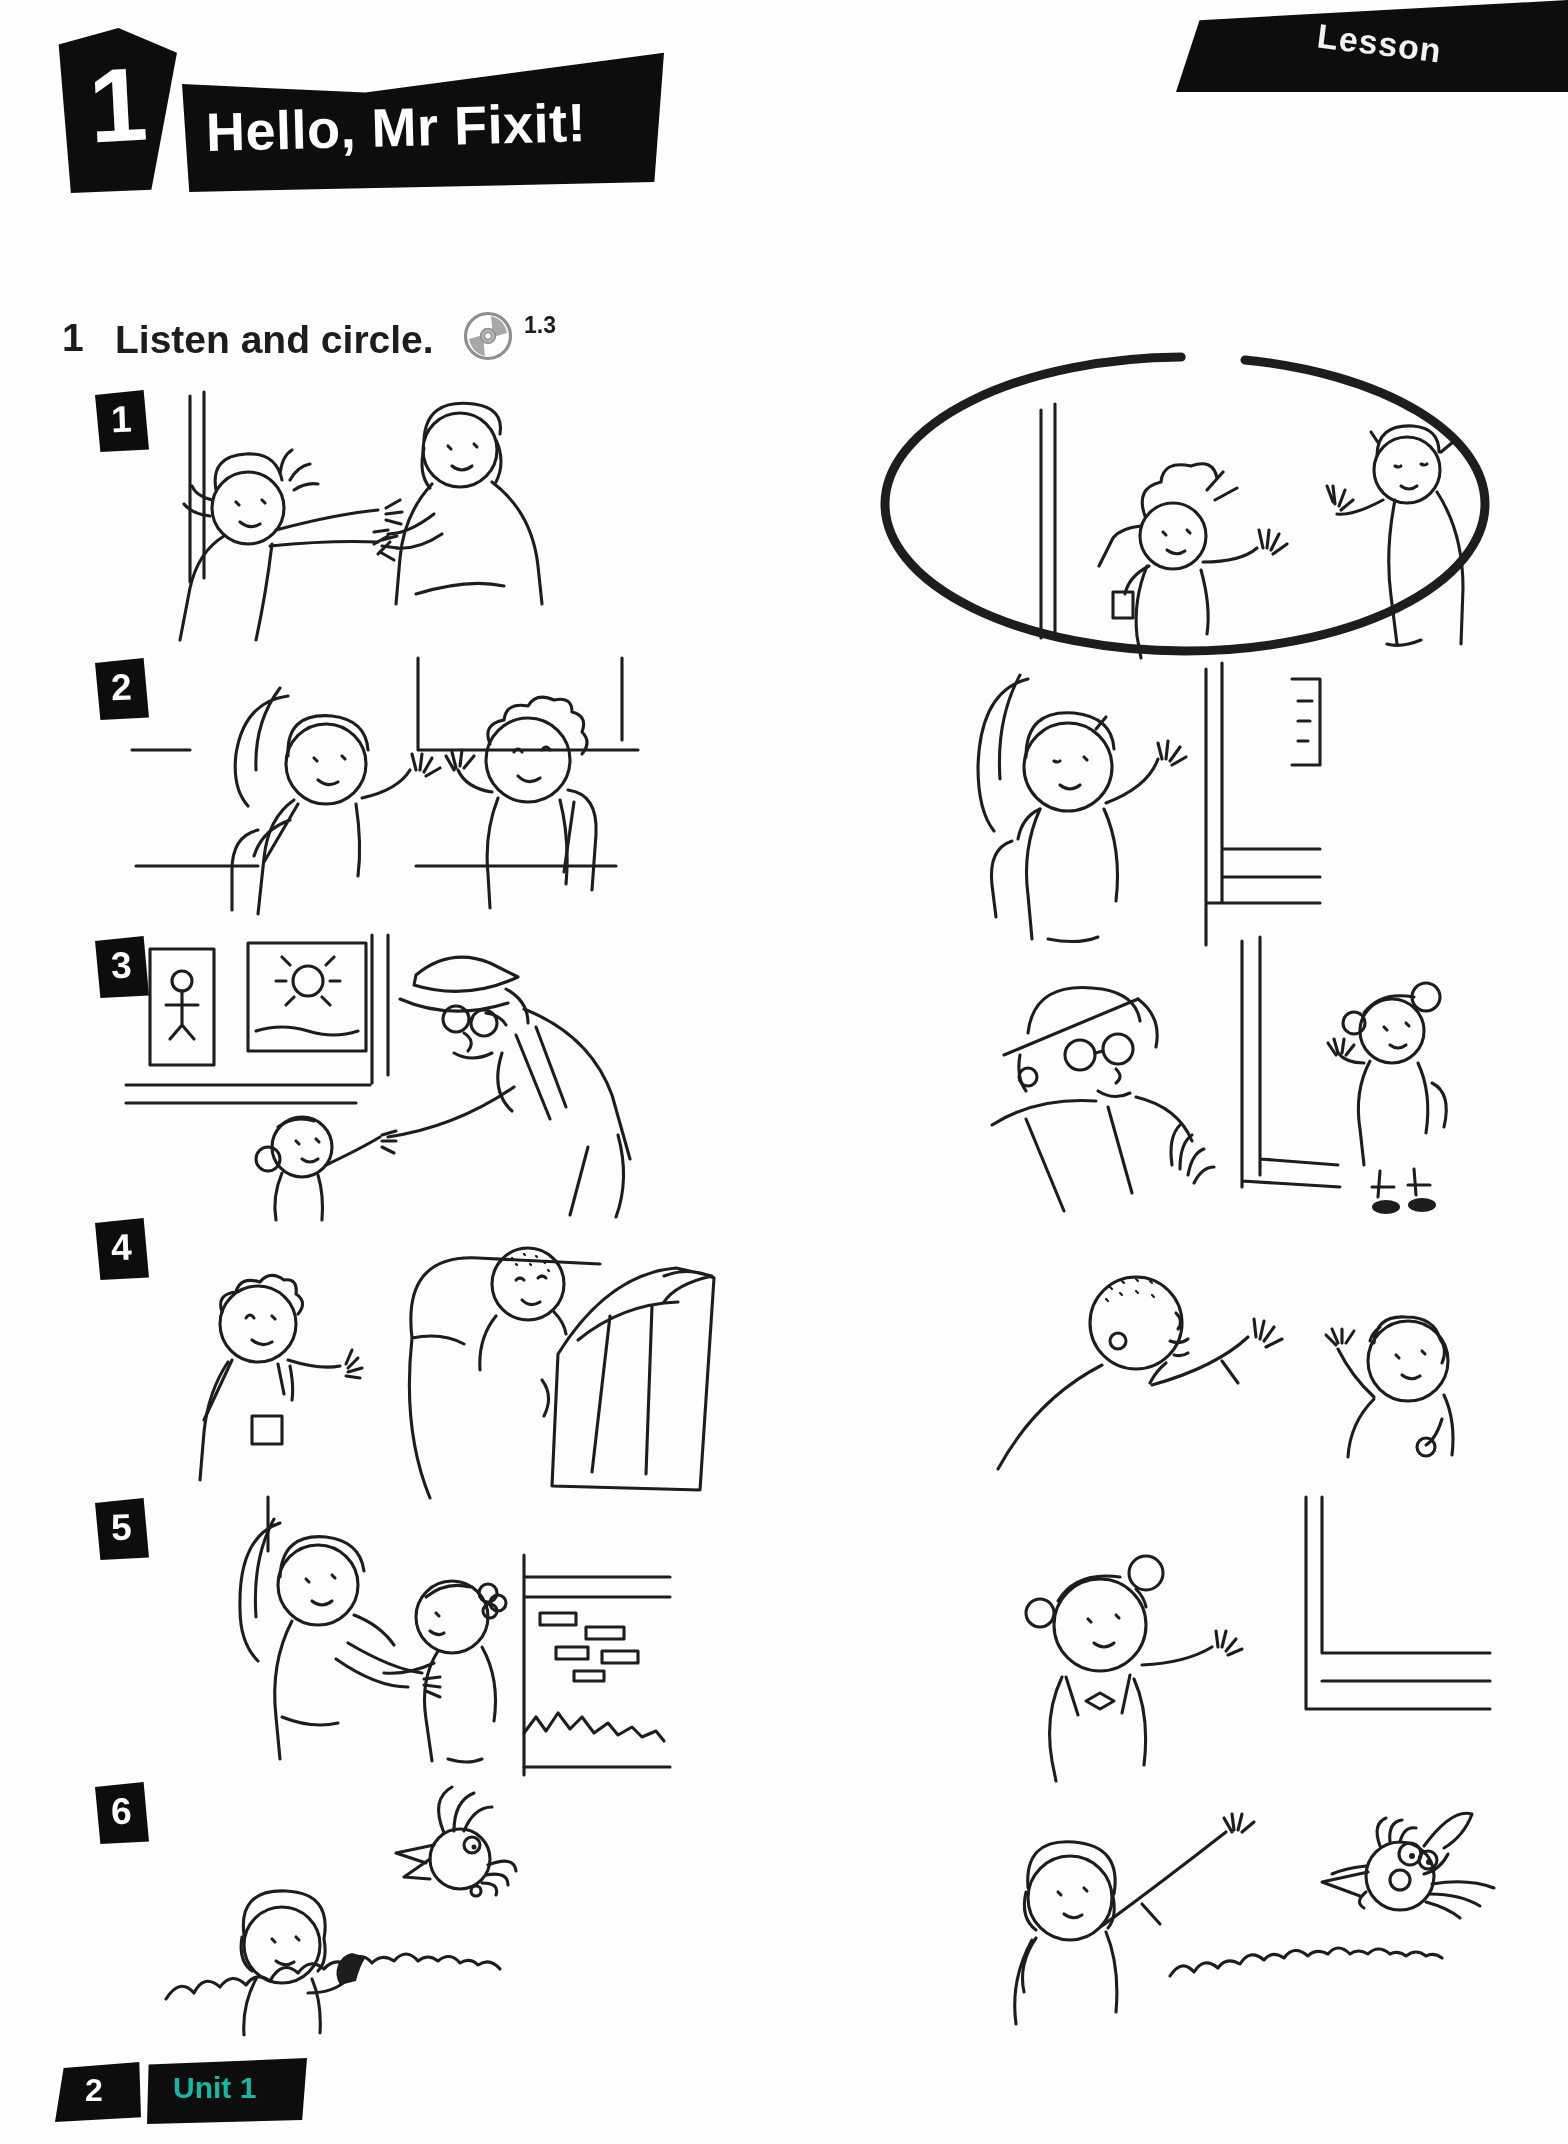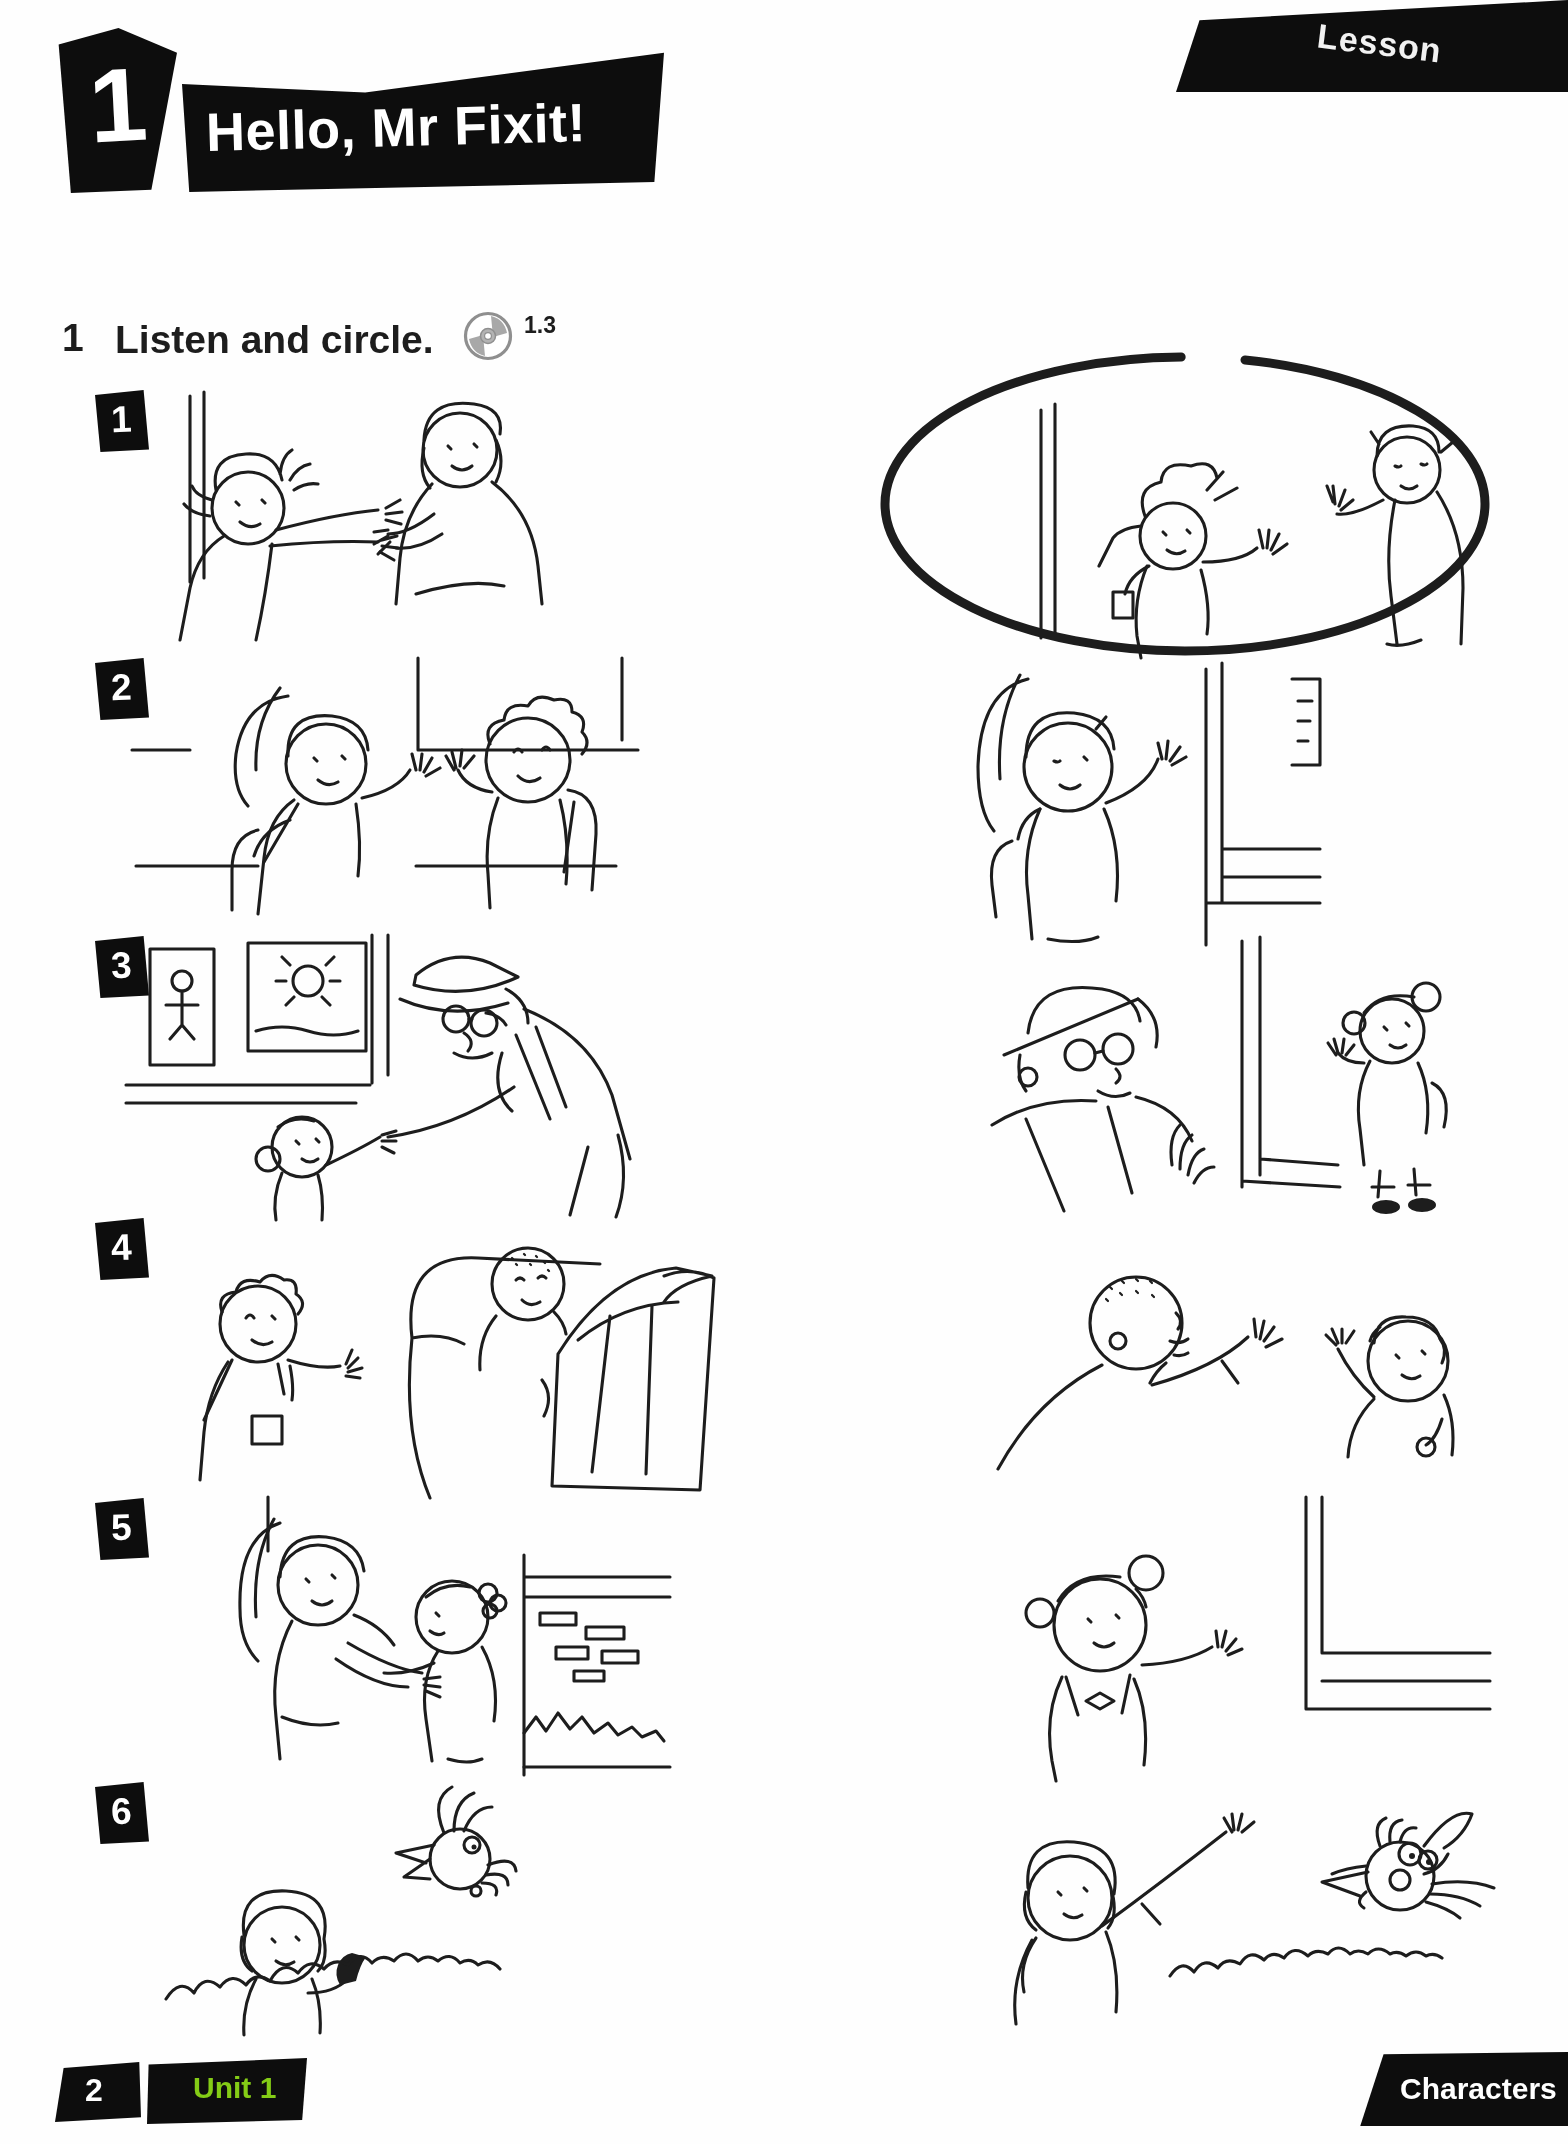--- a/index.html
+++ b/index.html
@@ -66,21 +66,21 @@
   .sH{left:960px;top:1215px;width:540px;height:290px}
   .sI{left:130px;top:1497px;width:540px;height:280px}
   .sJ{left:930px;top:1497px;width:560px;height:285px}
   .sK{left:130px;top:1785px;width:530px;height:260px}
   .sL{left:880px;top:1780px;width:640px;height:265px}
   
   .page-tab,.unit-tab,.chars-tab{position:absolute;background:#0d0d0d;filter:drop-shadow(4px 5px 0 #c0c0c0);}
   .page-tab{left:55px;top:2062px;width:86px;height:60px;clip-path:polygon(10% 10%,98% 0%,100% 92%,0% 100%);}
   .page-tab span{position:absolute;left:30px;top:10px;color:#fff;font-size:32px;font-weight:700;}
   .unit-tab{left:147px;top:2058px;width:160px;height:66px;clip-path:polygon(1% 10%,100% 0%,97% 94%,0% 100%);}
-  .unit-tab span{position:absolute;left:26px;top:13px;color:#84cc16;font-size:30px;font-weight:700;white-space:nowrap;margin-left:20px;}
+  .unit-tab span{position:absolute;left:26px;top:13px;color:#14b8a6;font-size:30px;font-weight:700;white-space:nowrap;}
   .chars-tab{left:1356px;top:2052px;width:212px;height:74px;clip-path:polygon(13% 3%,100% 0%,100% 100%,2% 100%);}
   .chars-tab span{position:absolute;left:44px;top:20px;color:#fff;font-size:30px;font-weight:700;white-space:nowrap;}
 </style>
 </head>
 <body>
 
 <div class="page">
 
   <div class="lesson-tab">
     <span>Lesson</span>
@@ -387,17 +387,14 @@
     <path d="M552 104 q36-6 62 4 M550 114 q30 0 50 12 M546 122 q22 6 34 16"></path>
     <path d="M290 196 q12-18 24-4 q10-16 24-4 q8-12 22-4 q10-16 24-4 q8-10 20-2 q10-14 24-2 q8-8 20-2 q10-12 22 0 q8-6 18 0 q10-10 22 0 q8-4 16 2 q10-8 20 0 q8-4 16 2"></path>
   </svg>
 
   <div class="page-tab">
     <span>2</span>
   </div>
   <div class="unit-tab">
     <span>Unit 1</span>
   </div>
-  <div class="chars-tab">
-    <span>Characters</span>
-  </div>
 
 </div>
 
 </body></html>

